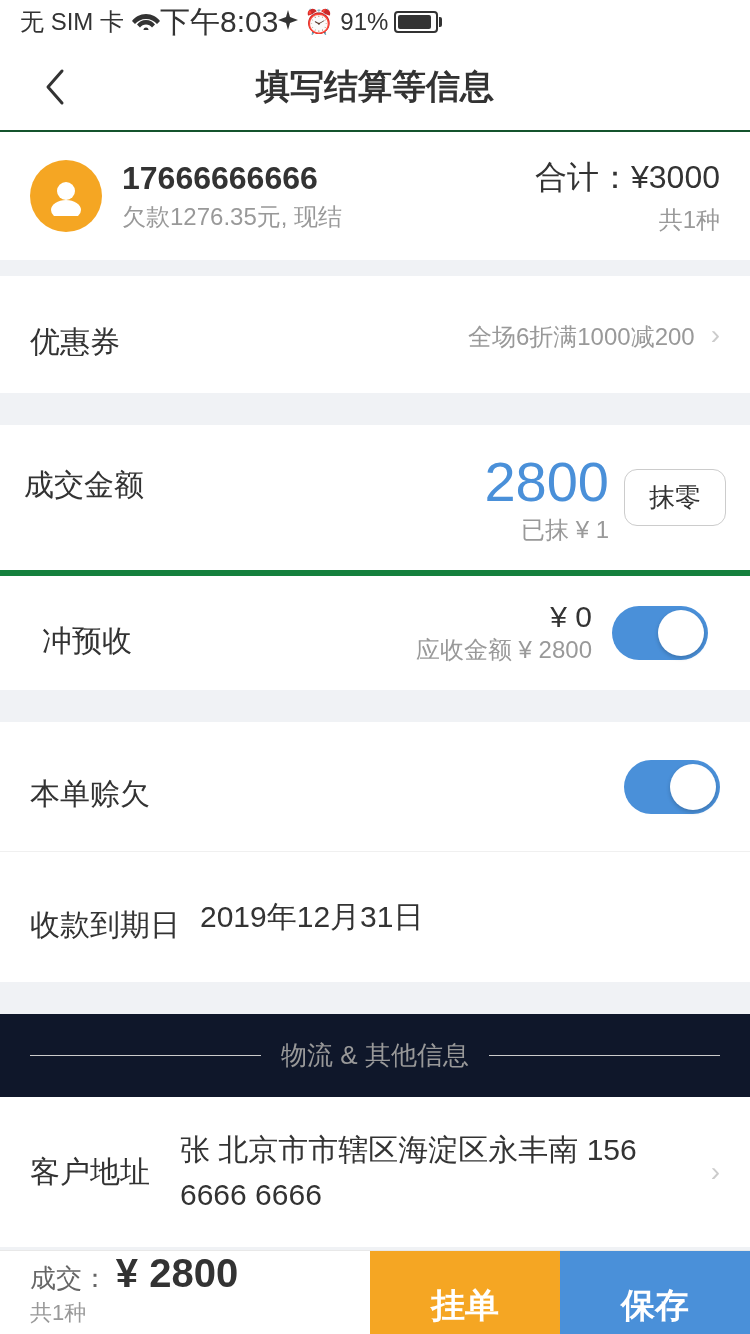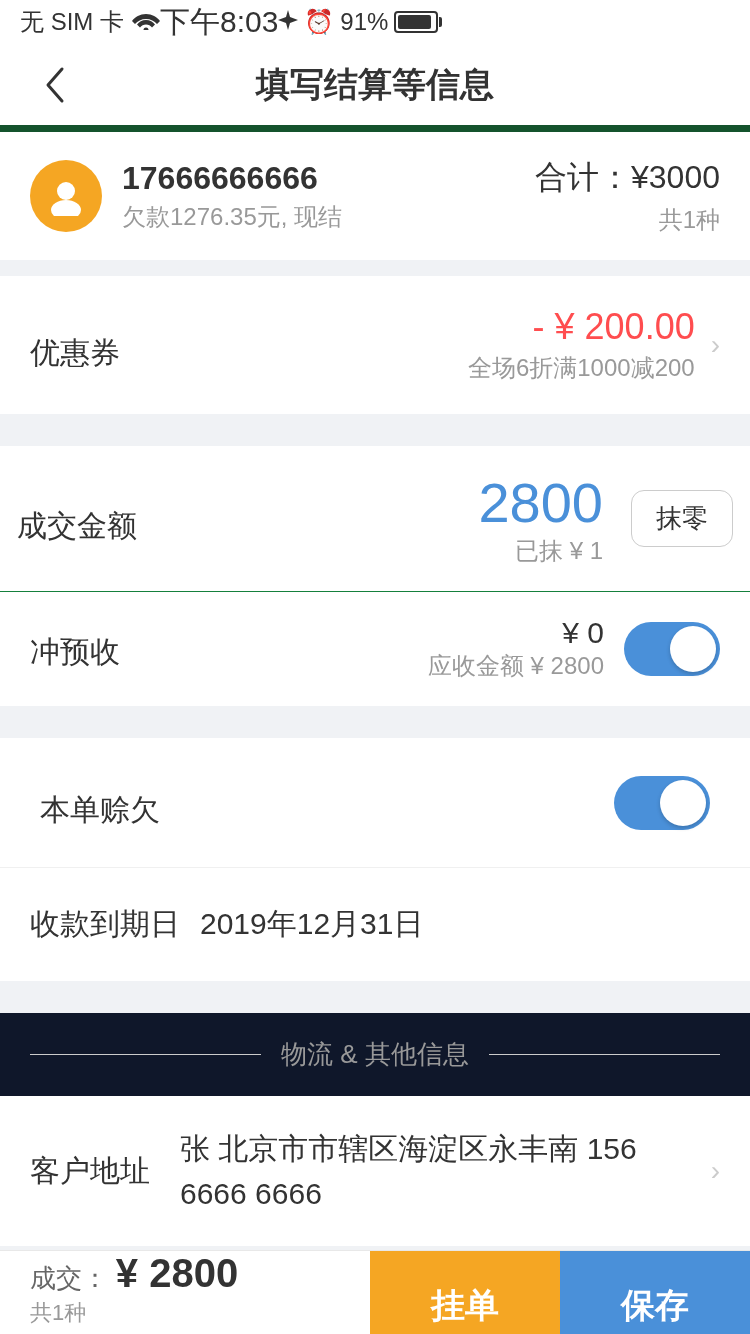--- a/index.html
+++ b/index.html
@@ -38,21 +38,21 @@
     .battery-fill { height: 100%; width: 91%; background: #333; border-radius: 2px; }
 
     
     .nav-bar {
       height: 88px;
       background: #fff;
       display: flex;
       align-items: center;
       justify-content: center;
       position: relative;
-      border-bottom: 7px solid #14532d;
+      border-bottom: 2px solid #14532d;
     }
     .nav-back {
       position: absolute; left: 24px;
       font-size: 36px; color: #333; cursor: pointer;
       width: 60px; height: 60px; display: flex; align-items: center; justify-content: center;
     }
     .nav-title { font-size: 34px; font-weight: 600; color: #333; }
 
     
     .content { padding-bottom: 120px; }
@@ -95,40 +95,41 @@
     .row-label { font-size: 30px; color: #333; margin-top: 16px; }
     .row-right { display: flex; align-items: center; gap: 16px; }
     .row-value { font-size: 30px; color: #333; }
     .row-sub { font-size: 24px; color: #999; }
     .coupon-amount { font-size: 36px; color: #ff4d4f; font-weight: 500; }
     .coupon-detail { font-size: 24px; color: #999; text-align: right; margin-top: 4px; }
     .chevron { font-size: 28px; color: #ccc; }
 
     
     .amount-row {
-      padding: 24px 17px;
-      display: flex;
-      align-items: center;
-      justify-content: space-between;
-      background: #fff;
-      border-bottom: 1px solid #15803d;
+      padding: 24px 24px;
+      display: flex;
+      align-items: flex-start;
+      justify-content: space-between;
+      background: #fff;
+      border-bottom: 6px solid #15803d;
     }
     .amount-number { font-size: 56px; color: #4a90d9; font-weight: 500; }
     .amount-sub { font-size: 24px; color: #999; }
     .round-btn {
       border: 1px solid #ccc; border-radius: 13px;
       padding: 10px 24px; font-size: 26px; color: #333;
       background: #fff; cursor: pointer;
     }
-    .amount-right { display: flex; align-items: center; gap: 28px; }
+    .amount-right { display: flex; align-items: center; gap: 15px; }
 
     
     .prepay-row {
-      padding: 24px 30px;
-      display: flex;
+      padding: 24px 42px;
+      display: flex;
+      align-items: center;
       justify-content: space-between;
       background: #fff;
     }
     .prepay-right { display: flex; align-items: center; gap: 20px; }
     .prepay-values { text-align: right; }
 
     
     .toggle {
       width: 96px; height: 54px; border-radius: 27px;
       background: #4a90d9; position: relative; cursor: pointer;
@@ -138,37 +139,37 @@
       width: 46px; height: 46px; border-radius: 50%; background: #fff;
       position: absolute; top: 4px; right: 4px;
       box-shadow: 0 2px 4px rgba(0,0,0,0.2);
     }
 
     
     .divider-section { height: 16px; background: #f0f2f5; }
 
     
     .debt-row {
-      padding: 36px 40px;
+      padding: 36px 30px;
       display: flex;
       align-items: center;
       justify-content: space-between;
       background: #fff;
       border-bottom: 1px solid #f0f0f0;
       gap: 20px;
     }
 
     
     .date-row {
       padding: 36px 30px;
       display: flex;
       align-items: center;
       background: #fff;
     }
-    .date-label { font-size: 30px; color: #333; margin-right: 20px; }
+    .date-label { font-size: 30px; color: #333; margin-right: 20px; margin-top: 17px; }
     .date-value { font-size: 30px; color: #333; }
 
     
     .logistics-divider {
       padding: 24px 30px;
       display: flex;
       align-items: center;
       background: #0f172a;
       justify-content: center;
     }
@@ -272,21 +273,20 @@
       <div class="total-amount">合计：¥3000</div>
       <div class="total-count">共1种</div>
     </div>
   </div>
 
   <div class="section">
     <div class="row" style="cursor:pointer;">
       <span class="row-label">优惠券</span>
       <div class="row-right">
         <div style="text-align:right;">
-          <div class="coupon-amount">- ¥ 200.00</div>
           <div class="coupon-detail">全场6折满1000减200</div>
         </div>
         <span class="chevron">›</span>
       </div>
     </div>
   </div>
 
   <div class="divider-section"></div>
 
   <div class="section">

